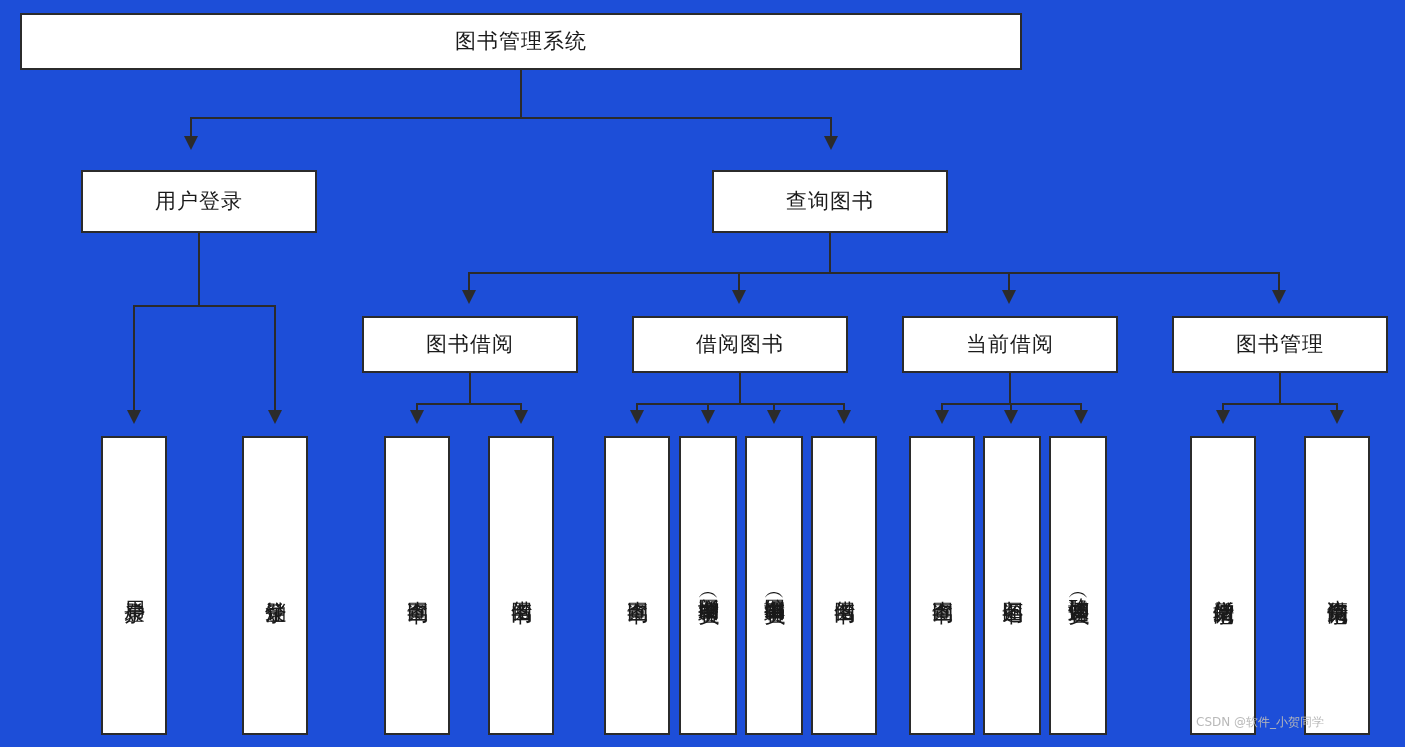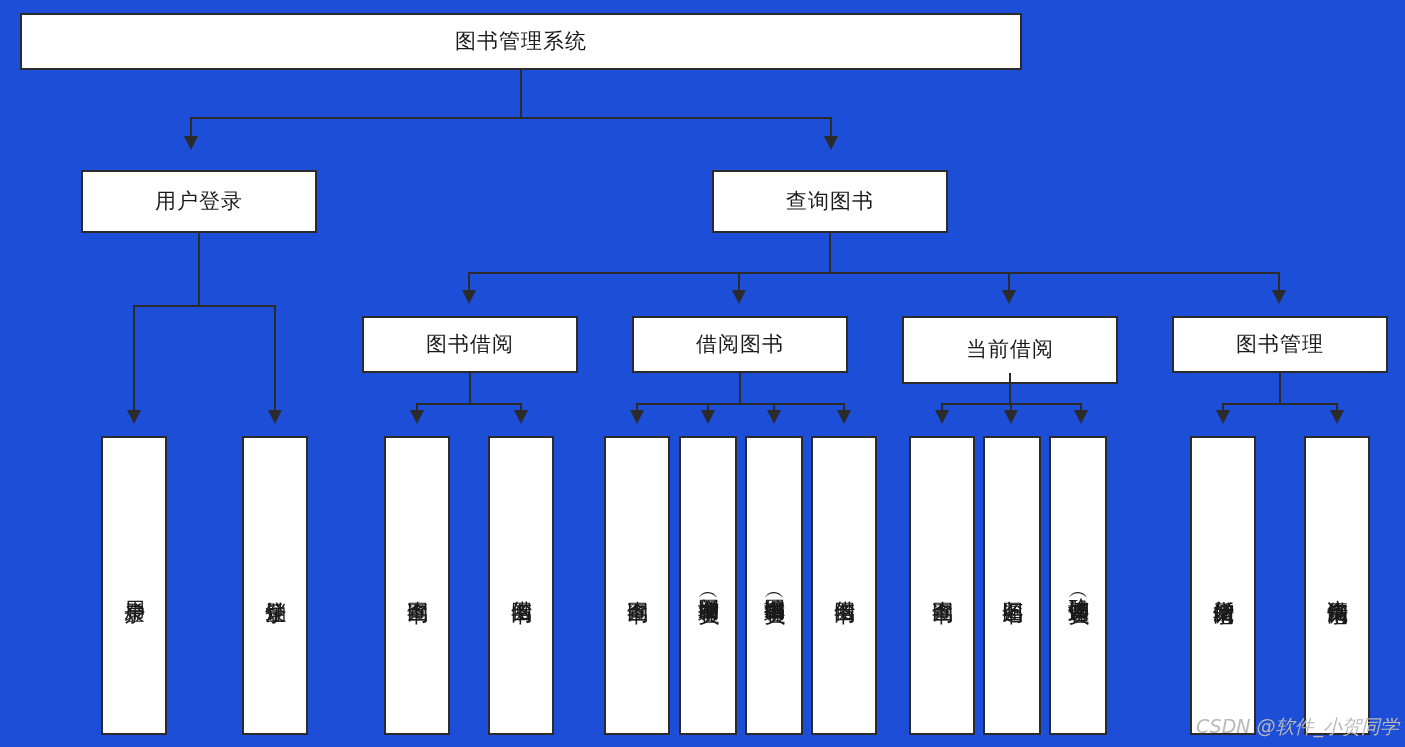--- a/index.html
+++ b/index.html
@@ -54,25 +54,24 @@
   .arrow {
     position: absolute;
     width: 0;
     height: 0;
     border-left: 7px solid transparent;
     border-right: 7px solid transparent;
     border-top: 14px solid #2b2b2b;
   }
   .watermark {
     position: absolute;
-    font-size: 19px;
+    font-size: 12px;
     color: #b9b9b9;
     white-space: nowrap;
     font-family: "DejaVu Sans", "Liberation Sans", sans-serif;
-    font-style: italic;
   }
 </style>
 </head>
 <body>
 
 <div id="canvas">
 
   <div class="node node-h" style="left:20px; top:13px; width:1002px; height:57px;">
     <span>图书管理系统</span>
   </div>
@@ -108,21 +107,21 @@
   <div class="arrow" style="left:732px; top:290px;"></div>
   <div class="arrow" style="left:1002px; top:290px;"></div>
   <div class="arrow" style="left:1272px; top:290px;"></div>
 
   <div class="node node-h" style="left:362px; top:316px; width:216px; height:57px;">
     <span>图书借阅</span>
   </div>
   <div class="node node-h" style="left:632px; top:316px; width:216px; height:57px;">
     <span>借阅图书</span>
   </div>
-  <div class="node node-h" style="left:902px; top:316px; width:216px; height:68px;">
+  <div class="node node-h" style="left:902px; top:316px; width:216px; height:57px;">
     <span>当前借阅</span>
   </div>
   <div class="node node-h" style="left:1172px; top:316px; width:216px; height:57px;">
     <span>图书管理</span>
   </div>
 
   <div class="edge edge-v" style="left:469px; top:373px; width:2px; height:31px;"></div>
   <div class="edge edge-h" style="left:416px; top:403px; width:106px; height:2px;"></div>
   <div class="edge edge-v" style="left:416px; top:403px; width:2px; height:9px;"></div>
   <div class="edge edge-v" style="left:520px; top:403px; width:2px; height:9px;"></div>

